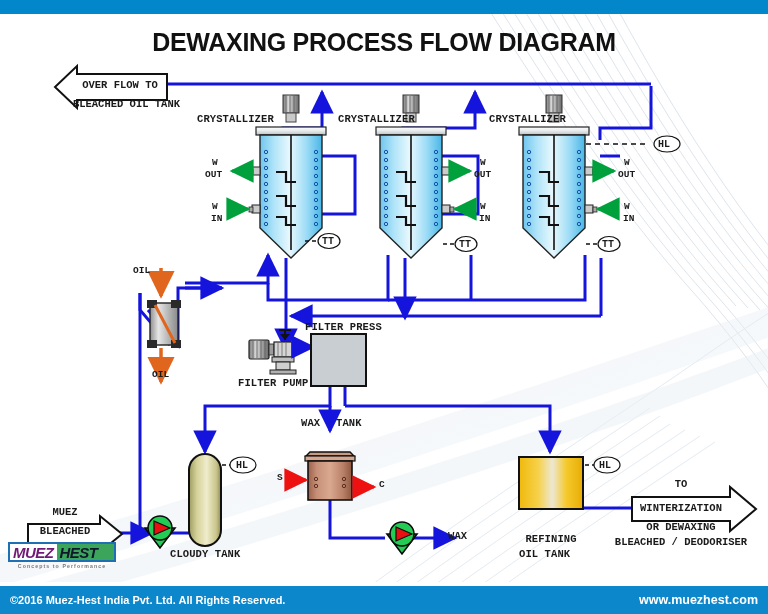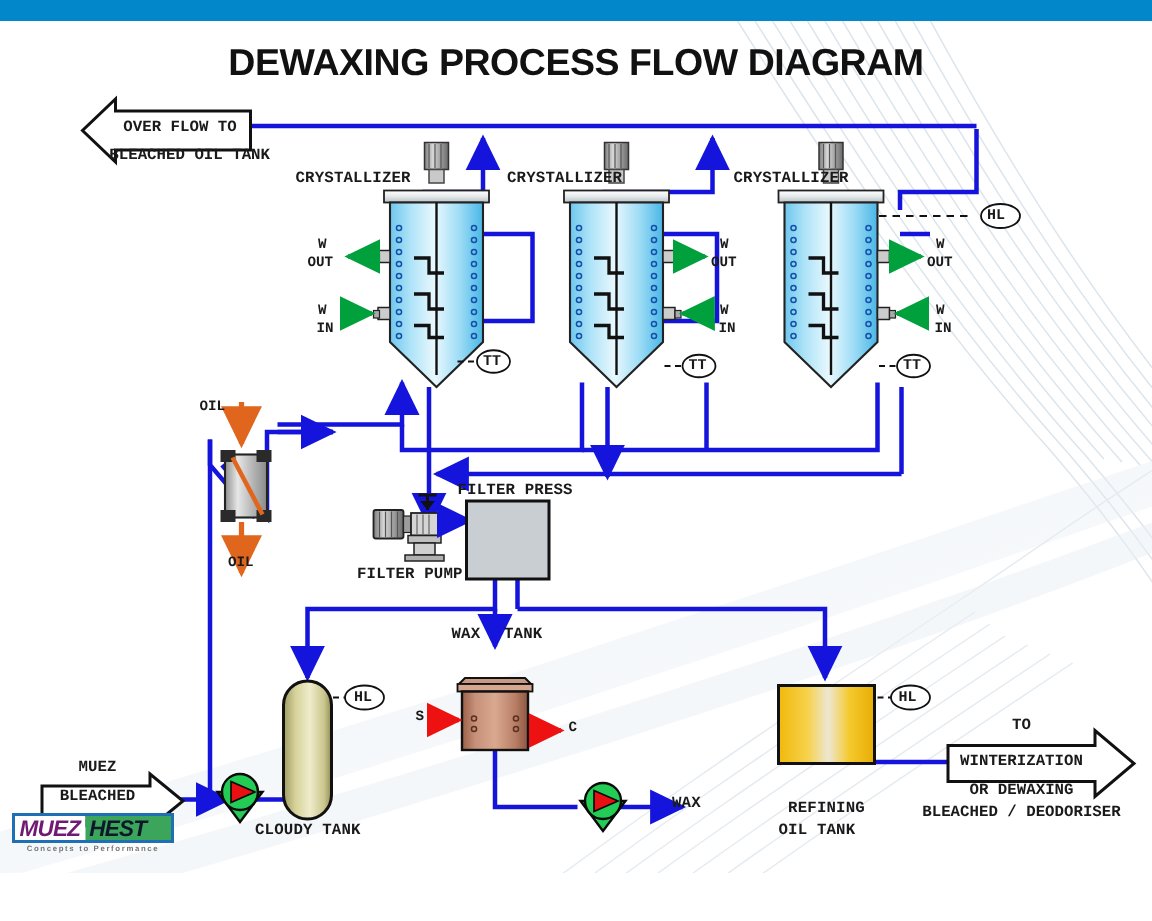--- a/index.html
+++ b/index.html
@@ -531,14 +531,18 @@
   <div class="lbl lbl-arrow" style="left:614px; top:537px; width:134px;">BLEACHED / DEODORISER</div>
 
   <div class="logo">
     <div class="logo-row">
       <div class="logo-muez">MUEZ</div>
       <div class="logo-hest">HEST</div>
     </div>
     <div class="logo-tag">Concepts to Performance</div>
   </div>
 
+  <div class="footer-bar">
+    <div class="footer-left">©2016 Muez-Hest India Pvt. Ltd. All Rights Reserved.</div>
+    <div class="footer-right">www.muezhest.com</div>
+  </div>
 
 </div>
 
 </body></html>

